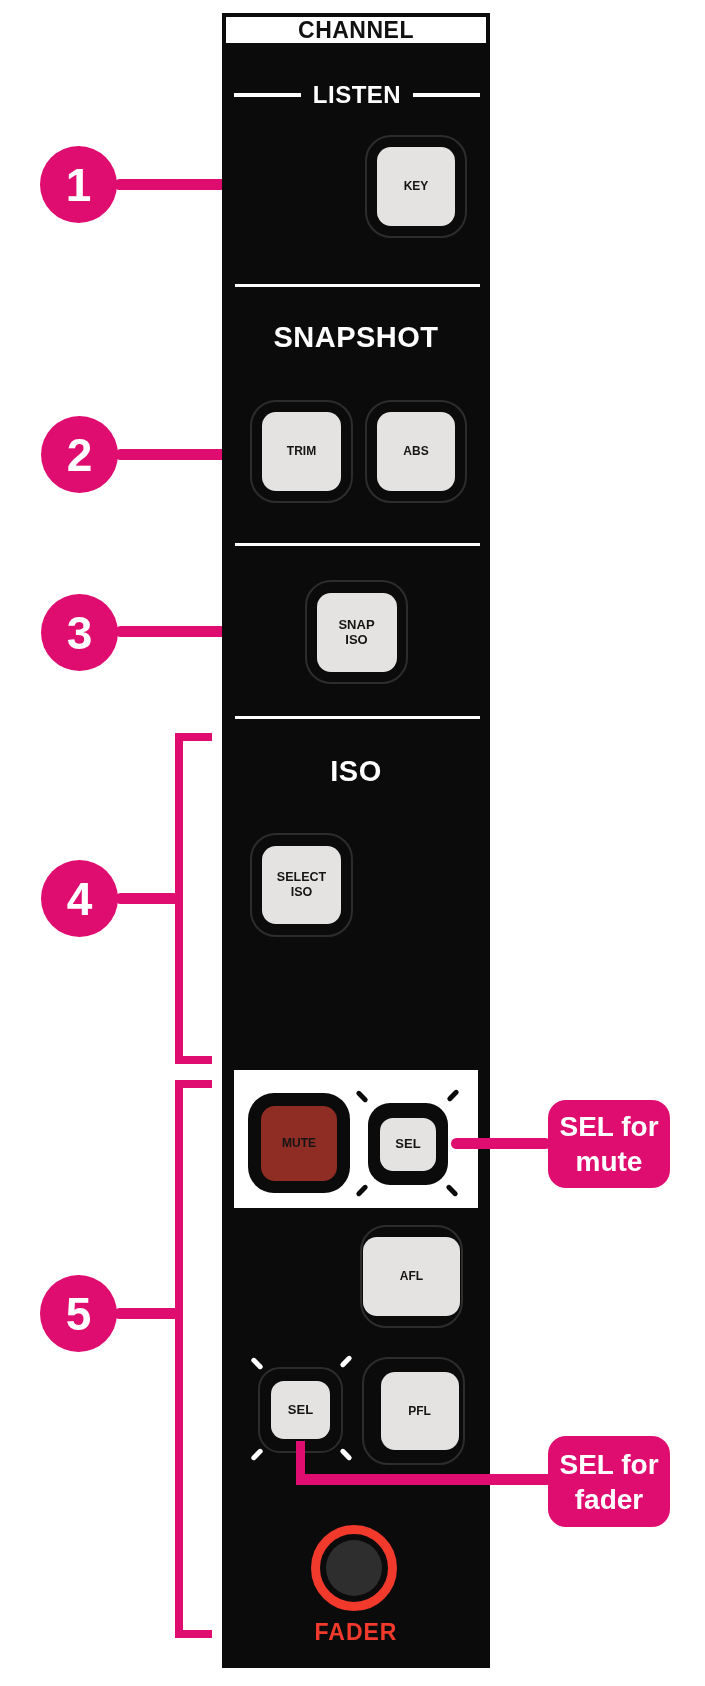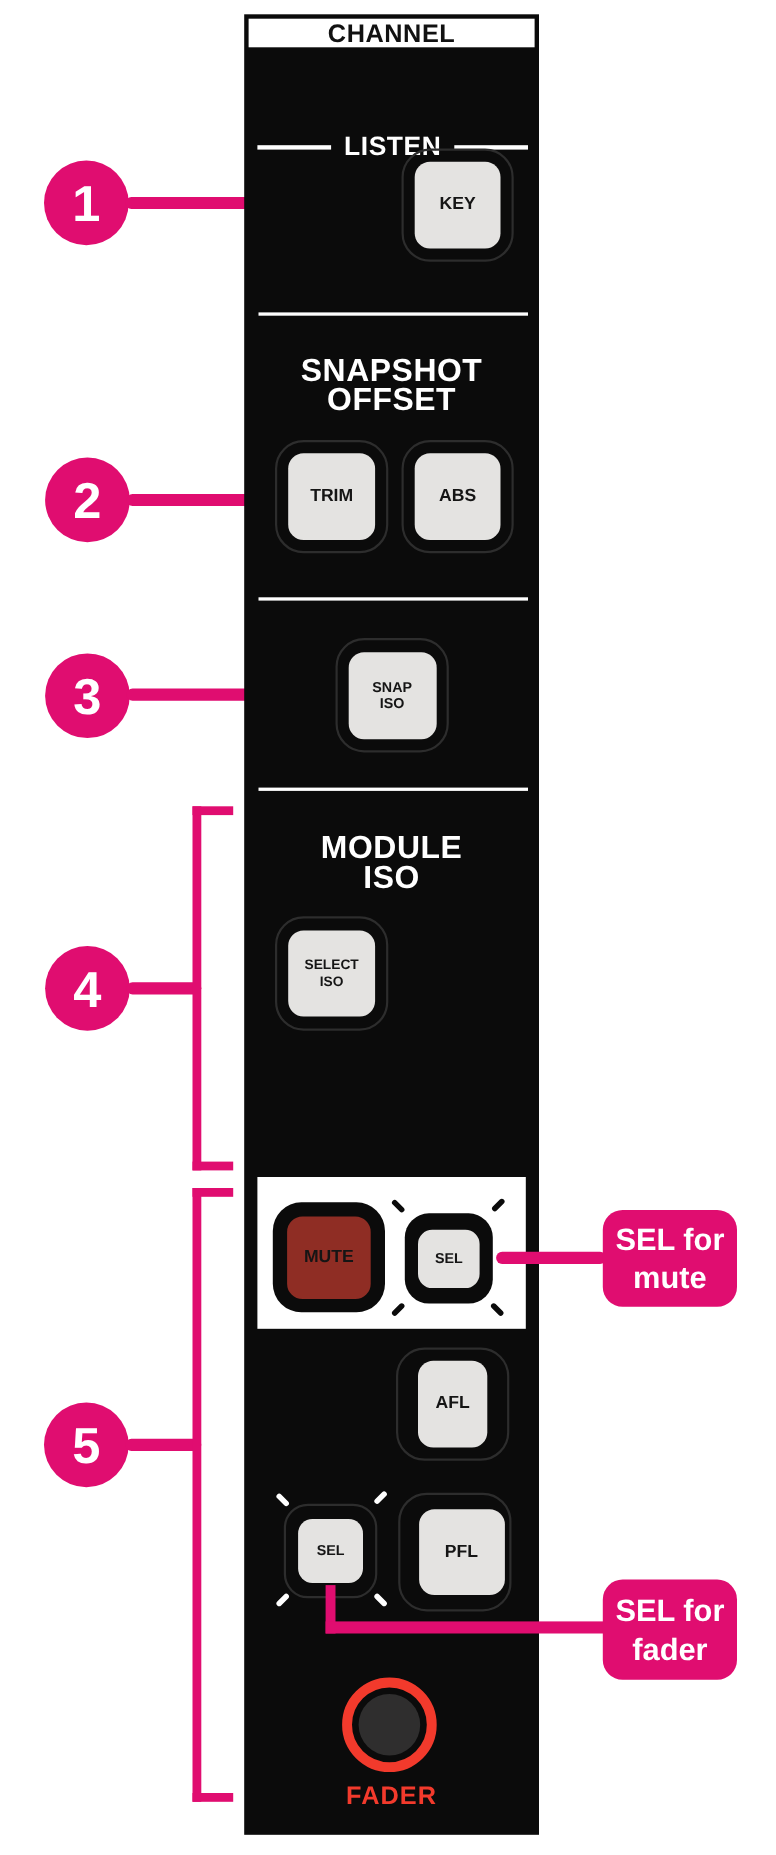--- a/index.html
+++ b/index.html
@@ -12,33 +12,33 @@
   }
   *{box-sizing:border-box;margin:0;padding:0;}
   body{background:#fff;font-family:"Liberation Sans","DejaVu Sans",sans-serif;}
   .stage{position:relative;width:705px;height:1686px;background:#fff;overflow:hidden;}
 
   
   .panel{position:absolute;left:222px;top:13px;width:268px;height:1655px;background:var(--panel-black);}
   .title-bar{position:absolute;left:4px;top:4px;width:260px;height:26px;background:#fff;
     display:flex;align-items:center;justify-content:center;
     font-weight:bold;font-size:23px;color:#111;letter-spacing:.5px;}
-  .hdr-row{position:absolute;left:12px;width:246px;display:flex;align-items:center;margin-top:39px;}
+  .hdr-row{position:absolute;left:12px;width:246px;display:flex;align-items:center;}
   .hdr-line{flex:1;height:4px;background:#fff;}
   .hdr-text{color:#fff;font-weight:bold;font-size:24px;letter-spacing:.5px;margin:0 12px;white-space:nowrap;}
   .hdr-block{position:absolute;left:0;width:100%;text-align:center;color:#fff;
     font-weight:bold;font-size:29px;line-height:27px;letter-spacing:.5px;}
   .divider{position:absolute;left:13px;width:245px;height:3px;background:var(--divider-white);}
 
   .outline{position:absolute;border:2px solid #2d2d2d;border-radius:26px;
     display:flex;align-items:center;justify-content:center;}
   .btn{background:var(--button-gray);border-radius:14px;display:flex;flex-direction:column;
     align-items:center;justify-content:center;color:#151515;font-weight:bold;text-align:center;}
   .btn span{display:block;line-height:1.18;}
-  .fs14{font-size:16px;} .fs13{font-size:13px;} .fs12{font-size:12.5px;} .fs11{font-size:11.5px;}
+  .fs14{font-size:12px;} .fs13{font-size:13px;} .fs12{font-size:12.5px;} .fs11{font-size:11.5px;}
 
   
   .white-box{position:absolute;left:12px;top:1057px;width:244px;height:138px;background:#fff;}
   .heavy{position:absolute;background:#0B0B0B;display:flex;align-items:center;justify-content:center;}
 
   .tick{position:absolute;width:14px;height:5px;border-radius:3px;background:#0B0B0B;}
   .tick.white{background:#fff;}
   .r45{transform:rotate(45deg);} .rm45{transform:rotate(-45deg);}
 
   
@@ -107,21 +107,20 @@
     <div class="outline" style="left:143px;top:122px;width:102px;height:103px;">
       <div class="btn fs14" style="width:78px;height:79px;">
         <span>KEY</span>
       </div>
     </div>
 
     <div class="divider" style="top:271px;"></div>
 
     <div class="hdr-block" style="top:311px;">
       <div>SNAPSHOT</div>
-      <div>OFFSET</div>
     </div>
     <div class="outline" style="left:143px;top:387px;width:102px;height:103px;">
       <div class="btn fs14" style="width:78px;height:79px;">
         <span>ABS</span>
       </div>
     </div>
     <div class="outline" style="left:28px;top:387px;width:103px;height:103px;">
       <div class="btn fs14" style="width:79px;height:79px;">
         <span>TRIM</span>
       </div>
@@ -132,21 +131,20 @@
     <div class="outline" style="left:83px;top:567px;width:103px;height:104px;">
       <div class="btn fs13" style="width:80px;height:79px;">
         <span>SNAP</span>
         <span>ISO</span>
       </div>
     </div>
 
     <div class="divider" style="top:703px;"></div>
 
     <div class="hdr-block" style="top:745px;">
-      <div>MODULE</div>
       <div>ISO</div>
     </div>
     <div class="outline" style="left:28px;top:820px;width:103px;height:104px;align-items:center;">
       <div class="btn fs12" style="width:79px;height:78px;">
         <span>SELECT</span>
         <span>ISO</span>
       </div>
     </div>
 
     <div class="white-box">
@@ -160,21 +158,21 @@
           <span>SEL</span>
         </div>
       </div>
       <div class="tick r45" style="left:121px;top:24px;"></div>
       <div class="tick rm45" style="left:212px;top:23px;"></div>
       <div class="tick rm45" style="left:121px;top:118px;"></div>
       <div class="tick r45" style="left:211px;top:118px;"></div>
     </div>
 
     <div class="outline" style="left:138px;top:1212px;width:103px;height:103px;">
-      <div class="btn fs14" style="width:63px;height:79px;">
+      <div class="btn fs14" style="width:97px;height:79px;">
         <span>AFL</span>
       </div>
     </div>
 
     <div class="outline" style="left:36px;top:1354px;width:85px;height:86px;border-radius:22px;">
       <div class="btn fs13" style="width:59px;height:58px;border-radius:13px;">
         <span>SEL</span>
       </div>
     </div>
     <div class="tick white r45" style="left:28px;top:1348px;"></div>

